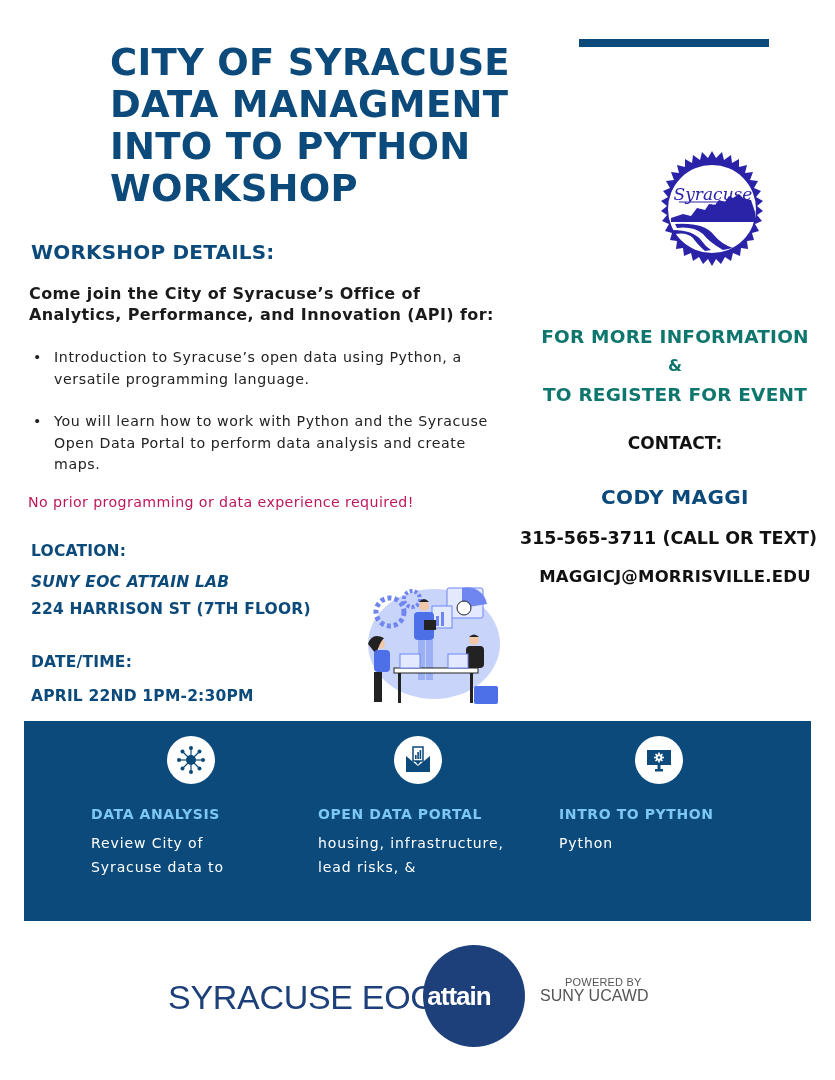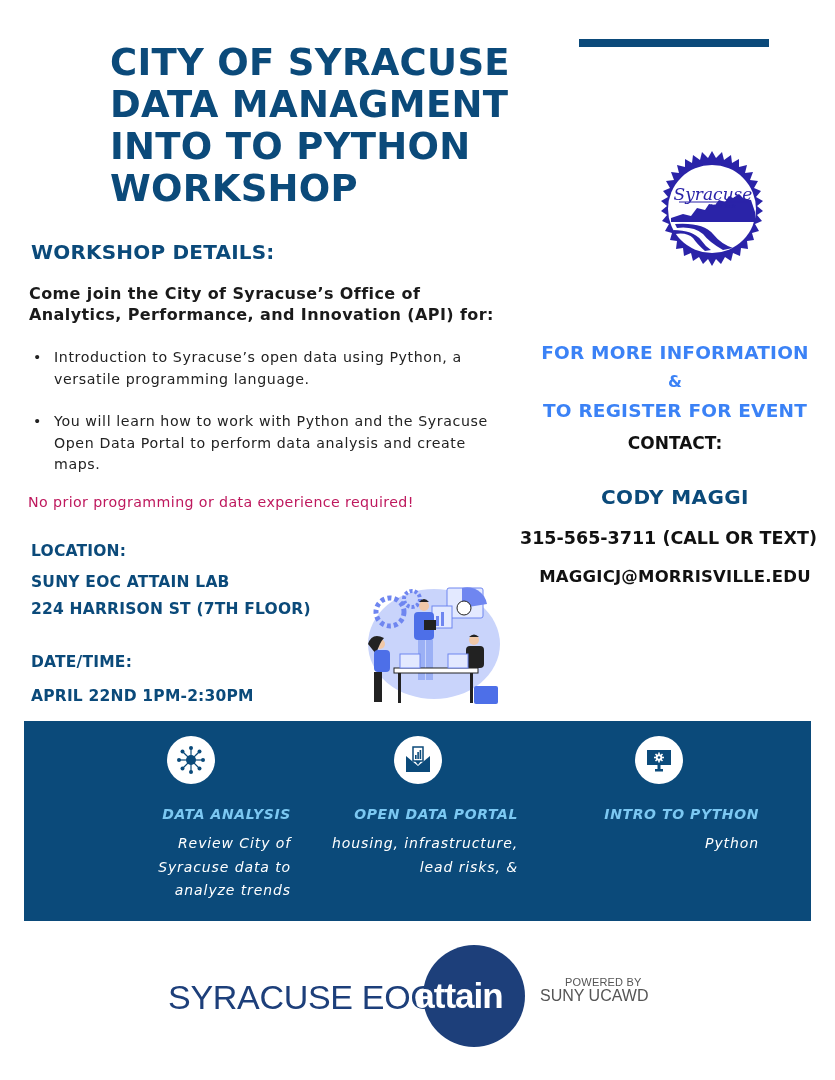--- a/index.html
+++ b/index.html
@@ -25,58 +25,58 @@
   .bullets li { position: relative; padding-left: 23px; font-size: 14.2px; line-height: 21.5px;
     color: #222; letter-spacing: 0.6px; margin-bottom: 21px; }
   .bullets li .dot { position: absolute; left: 2px; top: 0; }
 
   .no-prior { position: absolute; left: 28px; top: 494px; font-weight: normal; font-size: 14.2px;
     color: #be185d; letter-spacing: 0.4px; }
 
   .loc-label, .loc-line, .dt-label, .dt-value { position: absolute; left: 31px; font-weight: bold;
     color: #0b4a7a; font-size: 15.5px; letter-spacing: 0.2px; }
   .loc-label { top: 542px; }
-  .loc-line1 { top: 573px; }
+  .loc-line1 { top: 573px; font-style: italic; }
   .loc-line2 { top: 600px; }
   .dt-label { top: 653px; }
   .dt-value { top: 687px; }
 
   .illustration { position: absolute; left: 362px; top: 582px; width: 145px; height: 130px; }
 
   .info-block { position: absolute; left: 520px; top: 322px; width: 310px; text-align: center;
-    font-weight: bold; color: #3b82f6; margin-top: 16px; }
+    font-weight: bold; color: #0f766e; }
   .info-line { font-size: 18.5px; line-height: 29px; letter-spacing: 0.2px; }
   .info-amp { font-size: 16px; line-height: 29px; }
   .contact-label { position: absolute; left: 520px; top: 433px; width: 310px; text-align: center;
     font-weight: bold; font-size: 17px; }
   .contact-name { position: absolute; left: 520px; top: 485px; width: 310px; text-align: center;
     font-weight: bold; font-size: 20px; color: #0b4a7a; letter-spacing: 0.4px; }
   .contact-phone { position: absolute; left: 520px; top: 528px; width: 310px; text-align: left;
     font-weight: bold; font-size: 17.5px; color: #111; }
   .contact-email { position: absolute; left: 520px; top: 567px; width: 310px; text-align: center;
     font-weight: bold; font-size: 16.5px; color: #111; letter-spacing: 0.2px; }
 
   .banner { position: absolute; left: 24px; top: 721px; width: 787px; height: 200px; background: #0b4a7a; }
-  .feature { position: absolute; top: 0; width: 200px; text-align: right; font-style: italic; }
+  .feature { position: absolute; top: 0; width: 200px; text-align: left; }
   .feature .icon-circle { width: 48px; height: 48px; border-radius: 50%; background: #fff;
     margin: 15px auto 0; display: flex; align-items: center; justify-content: center; }
   .feature .f-title { margin-top: 22px; font-weight: bold; font-size: 14px; color: #7cc8f2;
     letter-spacing: 0.6px; }
   .feature .f-desc { margin-top: 10px; font-size: 14px; line-height: 23.5px; color: #fff;
     letter-spacing: 0.9px; }
   .feature-1 { left: 67px; }
   .feature-2 { left: 294px; }
   .feature-3 { left: 535px; }
 
   .footer-logo { position: absolute; left: 168px; top: 945px; height: 100px; width: 500px; }
   .eoc-text { position: absolute; left: 0; top: 33px; font-family: "Liberation Sans", sans-serif;
     font-size: 34px; color: #1d3f7a; letter-spacing: -0.3px; }
   .attain-circle { position: absolute; left: 255px; top: 0; width: 102px; height: 102px; border-radius: 50%;
     background: #1d3f7a; display: flex; align-items: center; justify-content: center; }
-  .attain-text { font-family: "Liberation Sans", sans-serif; font-weight: bold; font-size: 35px;
+  .attain-text { font-family: "Liberation Sans", sans-serif; font-weight: bold; font-size: 26px;
     color: #fff; letter-spacing: -1px; margin-left: -30px; }
   .powered { position: absolute; left: 372px; top: 31px; font-family: "Liberation Sans", sans-serif;
     color: #555; }
   .powered .p1 { font-size: 11px; letter-spacing: 0.2px; padding-left: 25px; }
   .powered .p2 { font-size: 16px; margin-top: -1px; }
 </style>
 </head>
 <body>
 
 <div class="top-bar"></div>
@@ -189,21 +189,20 @@
             <line x1="3" y1="15" x2="27" y2="15"></line>
           <line x1="6.5" y1="6.5" x2="23.5" y2="23.5"></line>
             <line x1="23.5" y1="6.5" x2="6.5" y2="23.5"></line>
         </g>
       </svg>
     </div>
     <div class="f-title">DATA ANALYSIS</div>
     <div class="f-desc">
       <div>Review City of</div>
       <div>Syracuse data to</div>
-      <div>analyze trends</div>
     </div>
   </div>
 
   <div class="feature feature-2">
     <div class="icon-circle">
       <svg width="30" height="30" viewBox="0 0 30 30">
         <rect x="3" y="11" width="24" height="16" fill="#0b4a7a"></rect>
         <polygon points="3,11 15,21 27,11" fill="#fff"></polygon>
         <rect x="10" y="2" width="10" height="14" fill="#fff" stroke="#0b4a7a" stroke-width="1.5"></rect>
         <rect x="12" y="10" width="1.6" height="4" fill="#0b4a7a"></rect>

